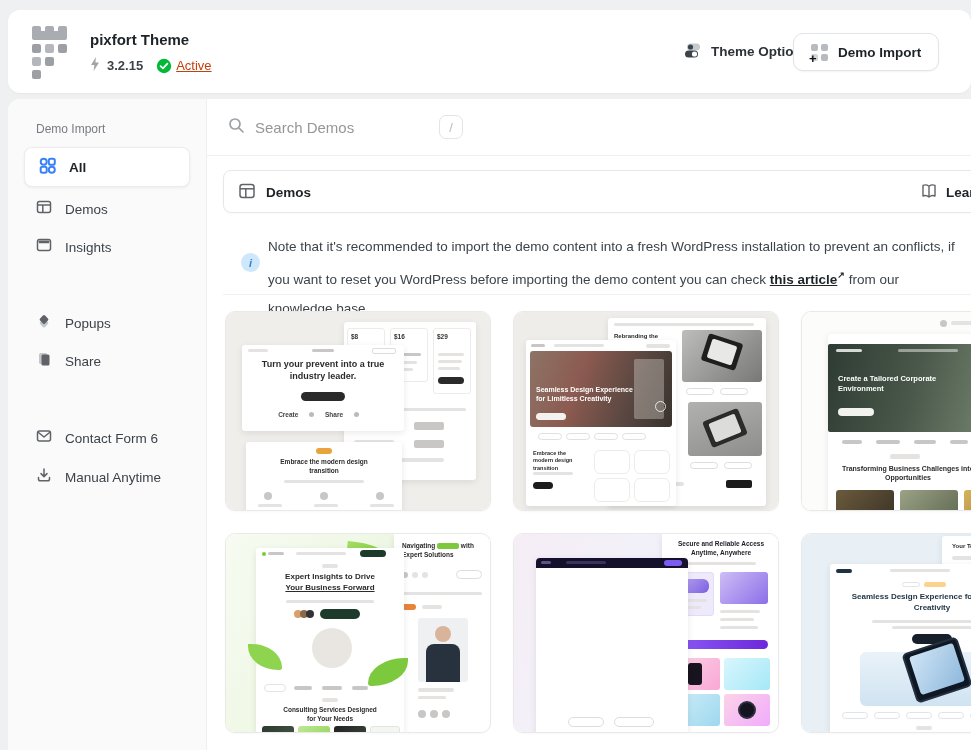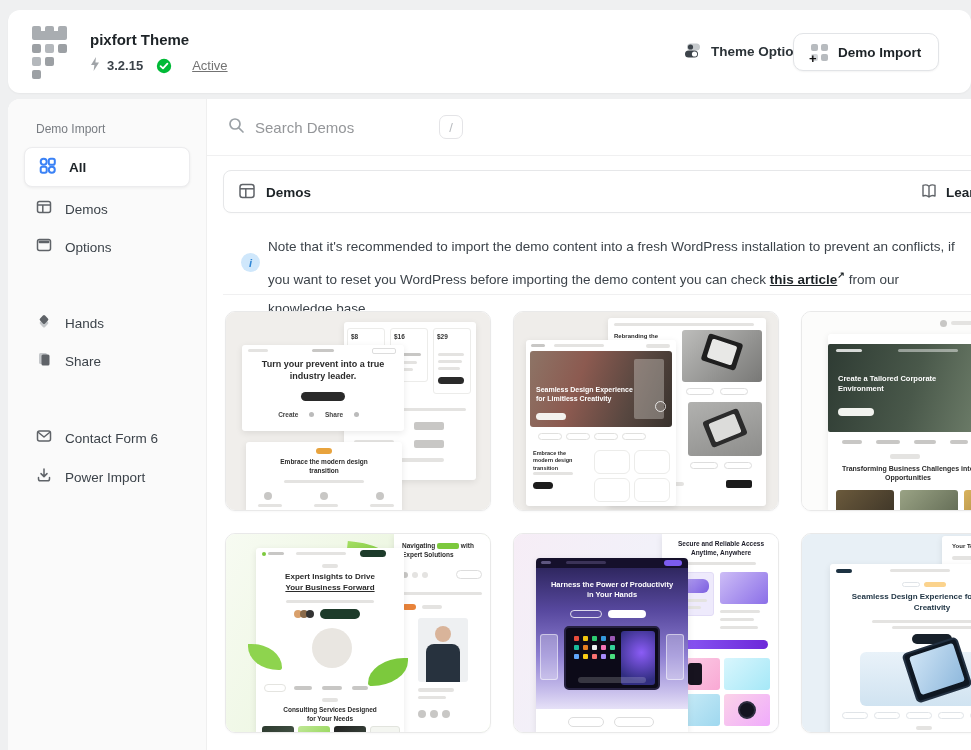--- a/index.html
+++ b/index.html
@@ -8,21 +8,21 @@
   #stage { position:relative; width:971px; height:750px; overflow:hidden; background:#eff0f1; }
 
   
   .hdr { position:absolute; left:8px; top:10px; width:963px; height:83px; background:#fff;
          border-radius:12px; box-shadow:0 1px 2px rgba(0,0,0,.04); }
   .logo { position:absolute; left:24px; top:16px; width:46px; height:50px; }
   .logo .blk { position:absolute; border-radius:2px; background:#a9adb1; }
   .hdr-title { position:absolute; left:82px; top:21px; font-size:15px; font-weight:bold; color:#1d2327; }
   .hdr-meta { position:absolute; left:82px; top:47px; display:flex; align-items:center; gap:7px;
               font-size:13px; color:#50575e; }
-  .badge-active { display:flex; align-items:center; gap:20px; color:#737373; margin-left:6px; font-size:13px;text-decoration:underline; }
+  .badge-active { display:flex; align-items:center; gap:4px; color:#c2410c; margin-left:6px; font-size:13px;text-decoration:underline; }
   .hdr-nav { position:absolute; right:0; left:0; top:0; height:83px; }
   .nav-item { position:absolute; top:0; height:83px; display:flex; align-items:center; gap:9px;
               font-size:13.5px; font-weight:bold; color:#2c3338; cursor:pointer; }
   .nav-boxed { position:absolute; left:785px; top:23px; height:38px; display:flex; align-items:center; gap:10px;
                padding:0 17px; background:#fff; border:1px solid #e2e4e7; border-radius:10px;
                box-shadow:0 1px 2px rgba(0,0,0,.05); font-size:13.5px; font-weight:bold; color:#1d2327; cursor:pointer; }
   .di-icon { position:relative; width:17px; height:17px; }
   .di-icon i { position:absolute; width:7px; height:7px; border-radius:2px; background:#b7bbbf; }
   .di-plus { position:absolute; left:-2px; bottom:-5px; font-size:13px; font-weight:900; color:#111; font-style:normal; background:none !important; width:auto !important; height:auto !important; }
 
@@ -170,32 +170,32 @@
         <span class="lb">Demos</span>
       </div>
 
       <div class="sb-item" style="top:133px">
         <span class="ic">
           <svg width="16" height="16" viewBox="0 0 16 16">
             <rect x="1.5" y="2.5" width="13" height="11" rx="2" fill="none" stroke="#5f6368" stroke-width="1.5"></rect>
             <rect x="2.6" y="3.6" width="10.8" height="2.6" rx="1" fill="#5f6368"></rect>
           </svg>
         </span>
-        <span class="lb">Options</span>
+        <span class="lb">Insights</span>
       </div>
 
 
       <div class="sb-item" style="top:209px">
         <span class="ic">
           <svg width="16" height="16" viewBox="0 0 16 16">
             <rect x="4.5" y="6.5" width="7" height="7" rx="1.5" fill="#c4c7ca" transform="rotate(45 8 10)"></rect>
             <rect x="4.5" y="3" width="7" height="7" rx="1.5" fill="#5f6368" transform="rotate(45 8 6.5)"></rect>
           </svg>
         </span>
-        <span class="lb">Hands</span>
+        <span class="lb">Popups</span>
       </div>
 
       <div class="sb-item" style="top:247px">
         <span class="ic">
           <svg width="16" height="16" viewBox="0 0 16 16">
             <rect x="3" y="2" width="8" height="11" rx="1.5" fill="#c4c7ca"></rect>
             <rect x="5.5" y="3.5" width="8" height="11" rx="1.5" fill="#5f6368"></rect>
           </svg>
         </span>
         <span class="lb">Share</span>
@@ -212,21 +212,21 @@
         <span class="lb">Contact Form 6</span>
       </div>
 
       <div class="sb-item" style="top:363px">
         <span class="ic">
           <svg width="16" height="16" viewBox="0 0 16 16">
             <path d="M8 2 V9.2 M5 6.6 L8 9.6 L11 6.6" fill="none" stroke="#5f6368" stroke-width="1.5" stroke-linecap="round" stroke-linejoin="round"></path>
             <path d="M2.5 10.5 V12 a1.8 1.8 0 0 0 1.8 1.8 H11.7 a1.8 1.8 0 0 0 1.8 -1.8 V10.5" fill="none" stroke="#5f6368" stroke-width="1.5" stroke-linecap="round"></path>
           </svg>
         </span>
-        <span class="lb">Power Import</span>
+        <span class="lb">Manual Anytime</span>
       </div>
     </div>
 
     <div class="content">
 
       <div class="search-row">
         <span>
           <svg width="17" height="17" viewBox="0 0 17 17">
             <circle cx="7" cy="7" r="5" fill="none" stroke="#9ba1a6" stroke-width="1.7"></circle>
             <line x1="10.8" y1="10.8" x2="15" y2="15" stroke="#9ba1a6" stroke-width="1.7" stroke-linecap="round"></line>
@@ -461,32 +461,20 @@
             <div class="thumb" style="left:62px;top:160px;width:46px;height:32px;background:linear-gradient(135deg,#fbd3e8,#f0abfc)">
               <i style="position:absolute;left:14px;top:7px;width:18px;height:18px;border-radius:50%;background:#141420;border:2px solid #2e2e40;display:block"></i>
             </div>
           </div>
           <div class="page" style="left:22px;top:24px;width:152px;height:176px;border-radius:4px;overflow:hidden">
             <div style="position:absolute;left:0;top:0;width:152px;height:10px;background:#15102b">
               <i class="pillb" style="left:5px;top:3px;width:10px;height:3px;background:#5e5680"></i>
               <i class="pillb" style="left:30px;top:3px;width:40px;height:3px;background:#3b3358"></i>
               <i class="pillb" style="left:128px;top:2px;width:18px;height:6px;background:#7c5cf0"></i>
             </div>
-            <div style="position:absolute;left:0;top:10px;width:152px;height:141px;background:linear-gradient(180deg,#2f2760 0%,#57489e 30%,#8d7ed1 62%,#c9c0ec 88%,#e6e1f7 100%)">
-              <div class="mh" style="left:11px;top:12px;width:130px;font-size:7.5px;color:#fff">Harness the Power of Productivity in Your Hands</div>
-              <i class="pillb" style="left:34px;top:42px;width:32px;height:8px;border:1px solid rgba(255,255,255,.8)"></i>
-              <i class="pillb" style="left:72px;top:42px;width:38px;height:8px;background:#fff"></i>
-              <i style="position:absolute;left:4px;top:66px;width:18px;height:46px;background:rgba(255,255,255,.28);border:1px solid rgba(255,255,255,.5);border-radius:3px;display:block"></i>
-              <i style="position:absolute;left:130px;top:66px;width:18px;height:46px;background:rgba(255,255,255,.28);border:1px solid rgba(255,255,255,.5);border-radius:3px;display:block"></i>
-              <div style="position:absolute;left:28px;top:58px;width:96px;height:64px;background:#0c0a18;border:2px solid #262140;border-radius:5px">
-                <i style="position:absolute;right:3px;top:3px;width:34px;height:54px;background:radial-gradient(circle at 60% 40%,#8b5cf6,#312e81 75%);border-radius:3px;display:block"></i>
-                <span class="appgrid" style="left:8px;top:8px"></span>
-                <i class="pillb" style="left:12px;bottom:5px;width:68px;height:6px;background:rgba(255,255,255,.18)"></i>
-              </div>
-            </div>
             <div style="position:absolute;left:0;top:151px;width:152px;height:25px;background:#fff">
               <i class="pillb" style="left:32px;top:8px;width:36px;height:10px;border:1px solid #ddd"></i>
               <i class="pillb" style="left:78px;top:8px;width:40px;height:10px;border:1px solid #ddd"></i>
             </div>
           </div>
         </div>
       </div>
 
       <div class="card" style="left:594px;top:434px">
         <div class="cbg" style="background:#e8f0f6">

